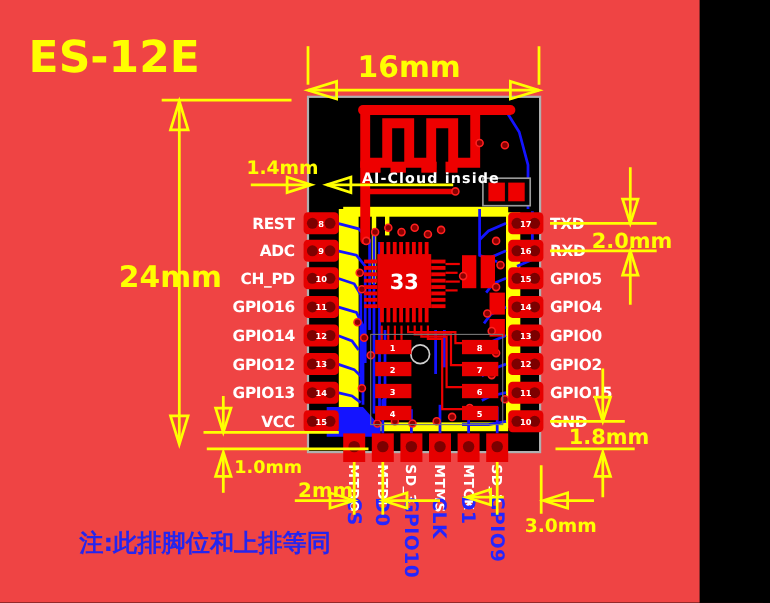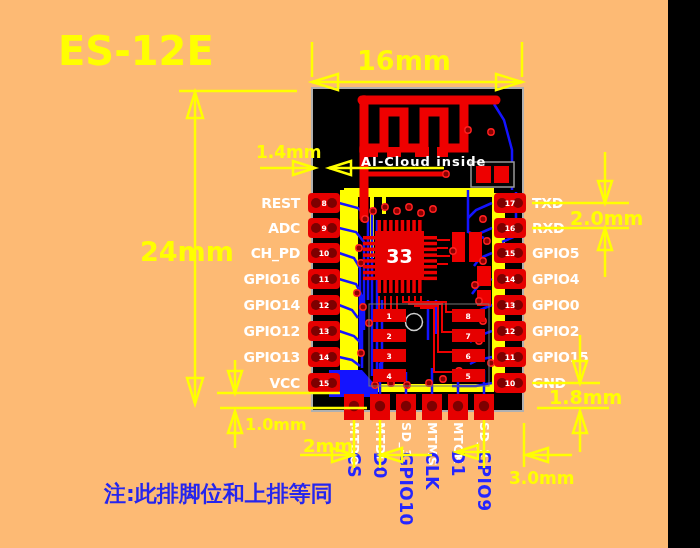--- a/index.html
+++ b/index.html
@@ -1,17 +1,17 @@
 <!DOCTYPE html>
 <html><head>
 <meta charset="utf-8">
 <style>
   html,body{margin:0;padding:0;background:#000;}
-  .stage{position:relative;width:636px;height:548px;background:#fdba74;overflow:hidden;
-         font-family:"DejaVu Sans","Liberation Sans",sans-serif;padding-left:32px;}
+  .stage{position:relative;width:636px;height:548px;background:#ef4444;overflow:hidden;
+         font-family:"DejaVu Sans","Liberation Sans",sans-serif;}
   svg text{font-family:"DejaVu Sans","Liberation Sans",sans-serif;}
   .dimtxt{fill:#ffff00;font-weight:bold;}
   .pintxt{fill:#ffffff;font-weight:bold;font-size:14px;letter-spacing:-0.3px;}
   .padnum{fill:#ffffff;font-size:7.5px;font-weight:bold;text-anchor:middle;}
   .btmwhite{fill:#ffffff;font-weight:bold;font-size:12.5px;letter-spacing:0.5px;}
   .btmblue{fill:#2525ff;font-weight:bold;font-size:17px;letter-spacing:0.5px;}
   .ylw{stroke:#ffff00;fill:none;}
 </style>
 </head>
 <body>

